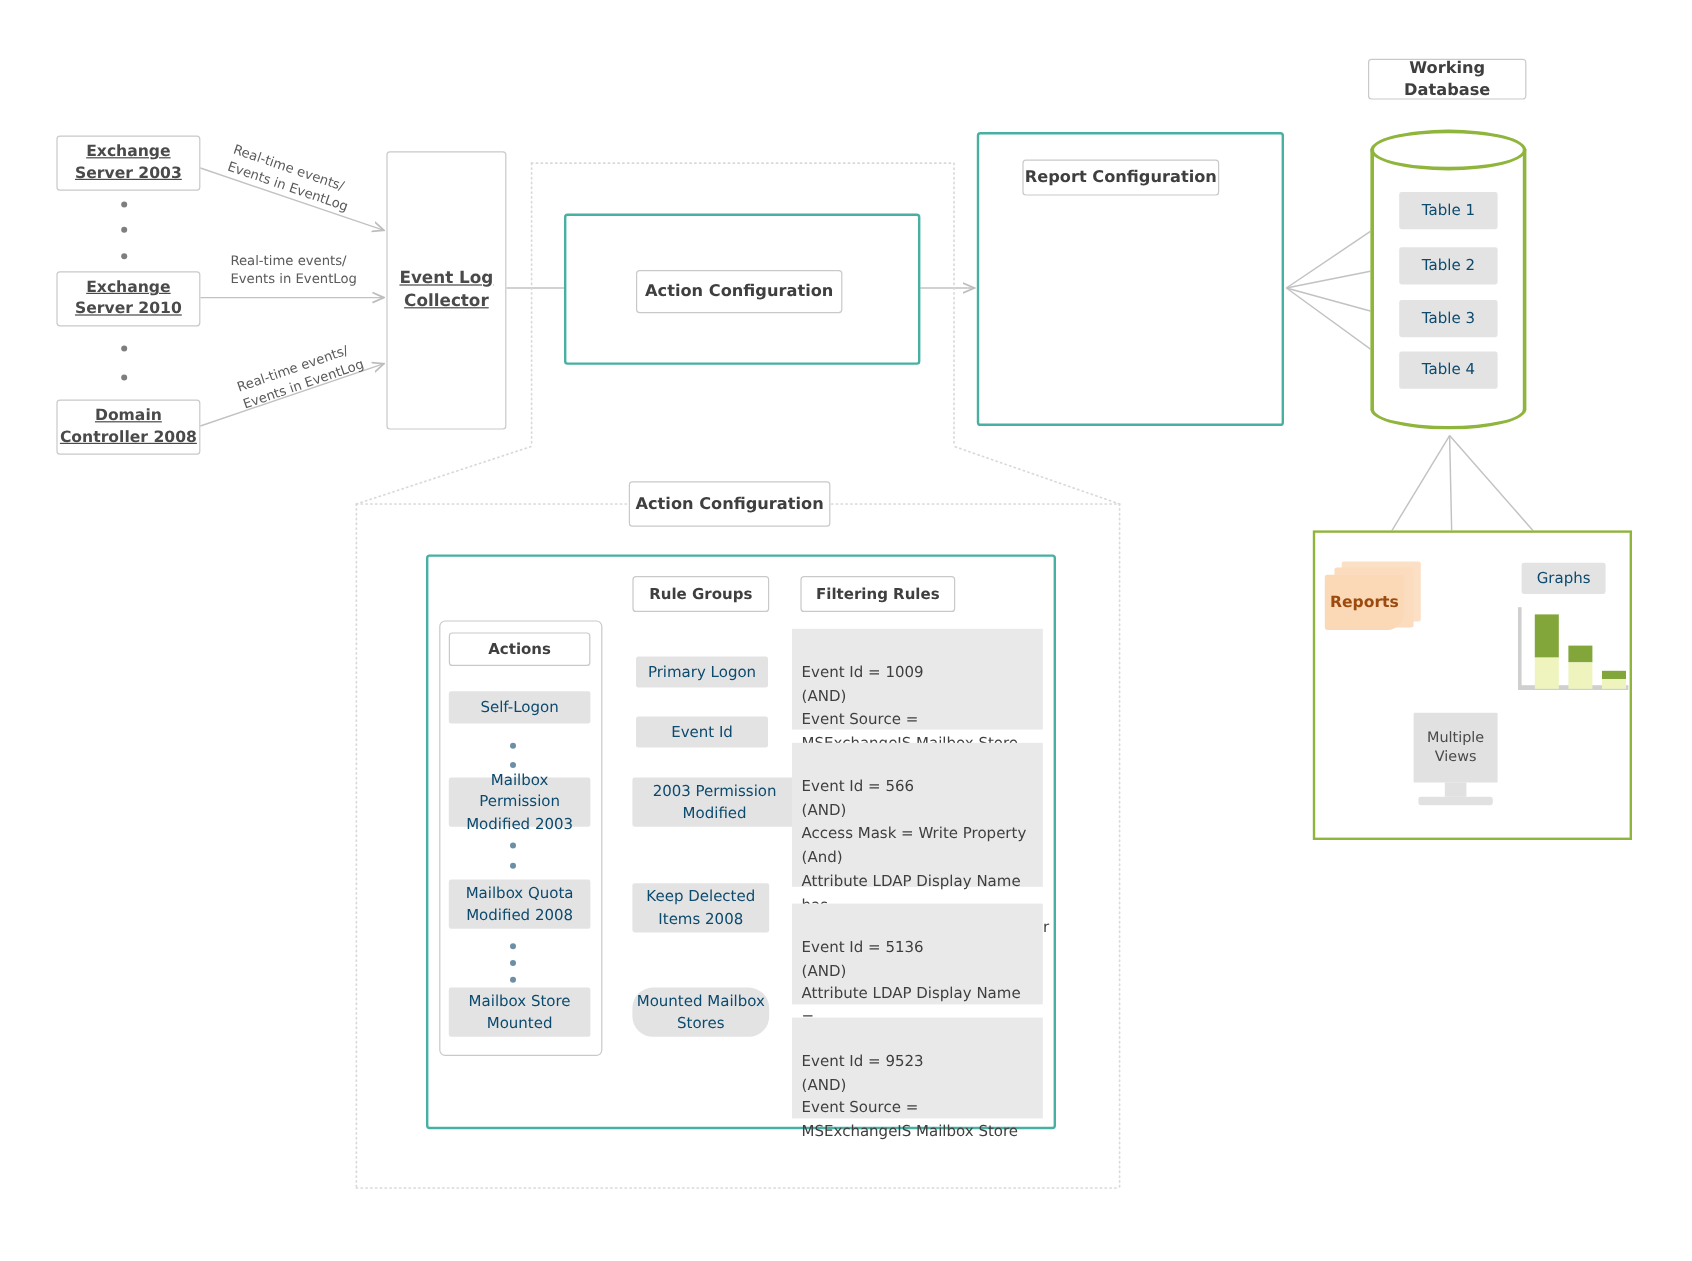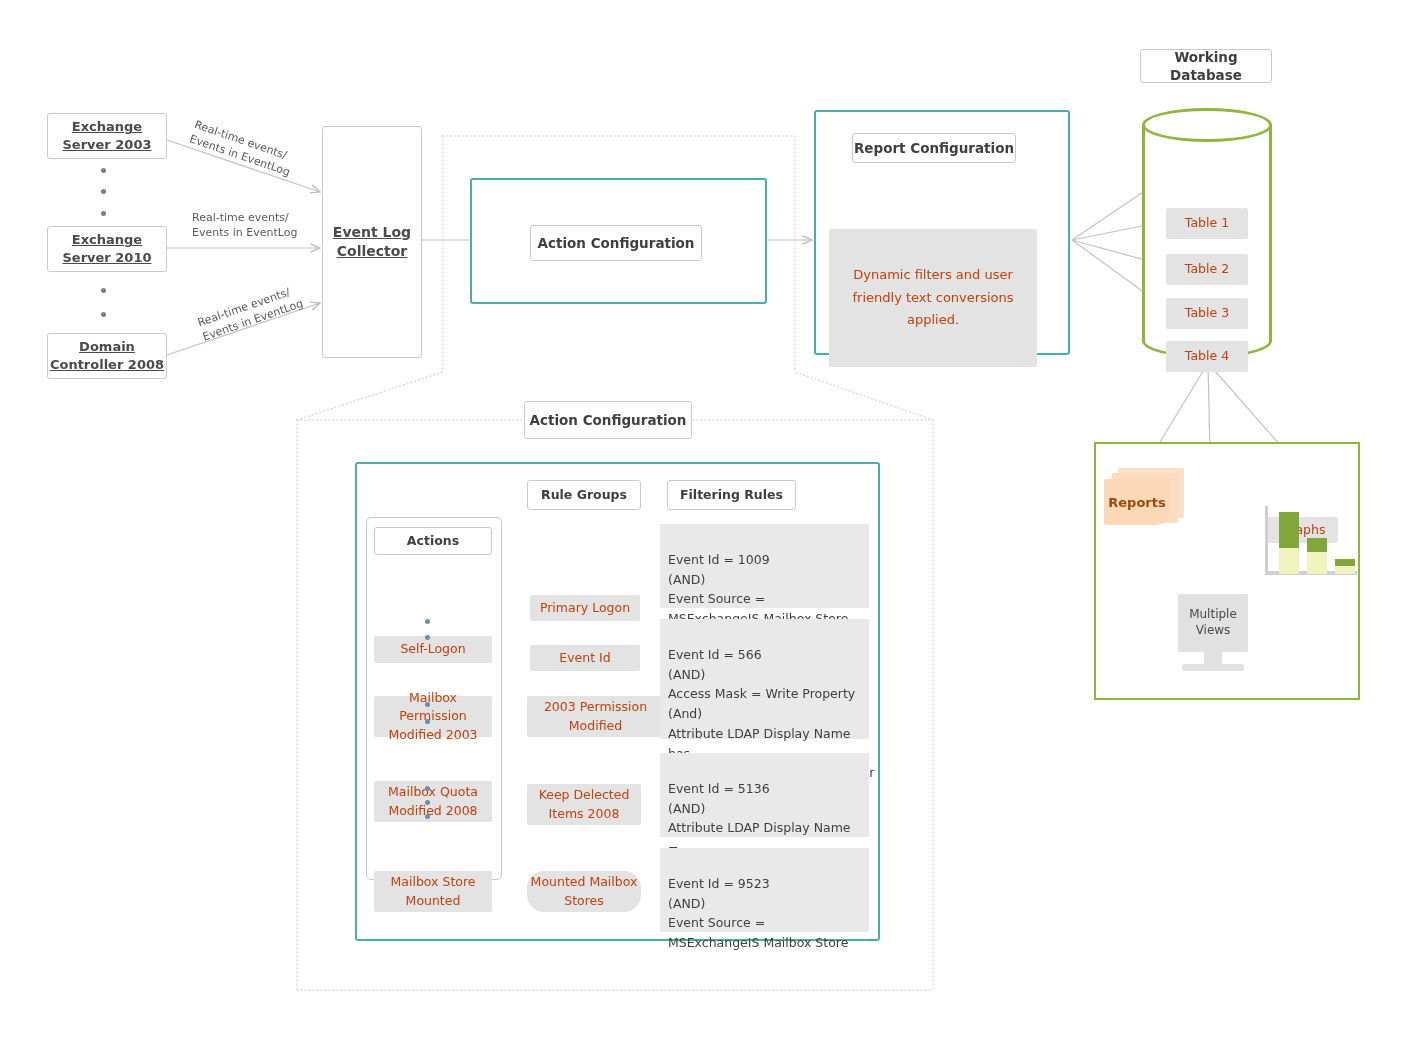--- a/index.html
+++ b/index.html
@@ -15,21 +15,21 @@
   .node{
     position:absolute;box-sizing:border-box;
     display:flex;align-items:center;justify-content:center;
     text-align:center;line-height:1.35;
   }
   .white-box{
     background:#ffffff;border:1px solid #c9c9c9;border-radius:3px;
     font-weight:bold;color:#4a4a4a;text-decoration:underline;
   }
   .grey-box-plain{
-    background:#e3e3e3;border:none;border-radius:2px;color:#c2410c;margin-top:48px;
+    background:#e3e3e3;border:none;border-radius:2px;color:#0c4a6e;
   }
   .label-box{
     background:#ffffff;border:1px solid #c9c9c9;border-radius:3px;
     font-weight:bold;color:#3f3f3f;
   }
   .teal-box{
     background:#ffffff;border:2px solid #47b0a3;border-radius:3px;
   }
   .edge-label{
     position:absolute;font-size:11px;color:#5a5a5a;line-height:1.35;
@@ -200,23 +200,20 @@
   </div>
 
   <div class="node teal-box" style="left:470px;top:178px;width:297px;height:126px;"></div>
   <div class="node label-box" style="left:530px;top:225px;width:172px;height:36px;font-size:13.5px;">
     <span>Action Configuration</span>
   </div>
 
   <div class="node teal-box" style="left:814px;top:110px;width:256px;height:245px;"></div>
   <div class="node label-box" style="left:852px;top:133px;width:164px;height:30px;font-size:13.5px;">
     <span>Report Configuration</span>
-  </div>
-  <div class="node grey-box-plain" style="left:829px;top:181px;width:208px;height:138px;font-size:13px;padding:0 14px;box-sizing:border-box;line-height:1.75;">
-    <span>Dynamic filters and user friendly text conversions applied.</span>
   </div>
 
   <div class="node label-box" style="left:1140px;top:49px;width:132px;height:34px;font-size:13.5px;">
     <span>Working Database</span>
   </div>
 
   <div id="db-cylinder">
     <div class="body"></div>
     <div class="bottom-ellipse"></div>
     <div class="top-ellipse"></div>
@@ -283,21 +280,21 @@
   </div>
   <div class="node label-box" style="left:667px;top:480px;width:129px;height:30px;font-size:12.5px;">
     <span>Filtering Rules</span>
   </div>
 
   <div class="node white-box" style="left:366px;top:517px;width:136px;height:363px;border-radius:5px;"></div>
   <div class="node label-box" style="left:374px;top:527px;width:118px;height:28px;font-size:12.5px;">
     <span>Actions</span>
   </div>
 
-  <div class="node grey-box-plain" style="left:374px;top:588px;width:118px;height:27px;font-size:12.5px;">
+  <div class="node grey-box-plain" style="left:374px;top:576px;width:118px;height:27px;font-size:12.5px;">
     <span style="white-space:pre-line;">Self-Logon</span>
   </div>
   <div class="dot blue" style="left:425px;top:619px;"></div>
   <div class="dot blue" style="left:425px;top:635px;"></div>
 
   <div class="node grey-box-plain" style="left:374px;top:648px;width:118px;height:41px;font-size:12.5px;line-height:1.45;">
     <span style="white-space:pre-line;">Mailbox Permission
 Modified 2003</span>
   </div>
   <div class="dot blue" style="left:425px;top:702px;"></div>

